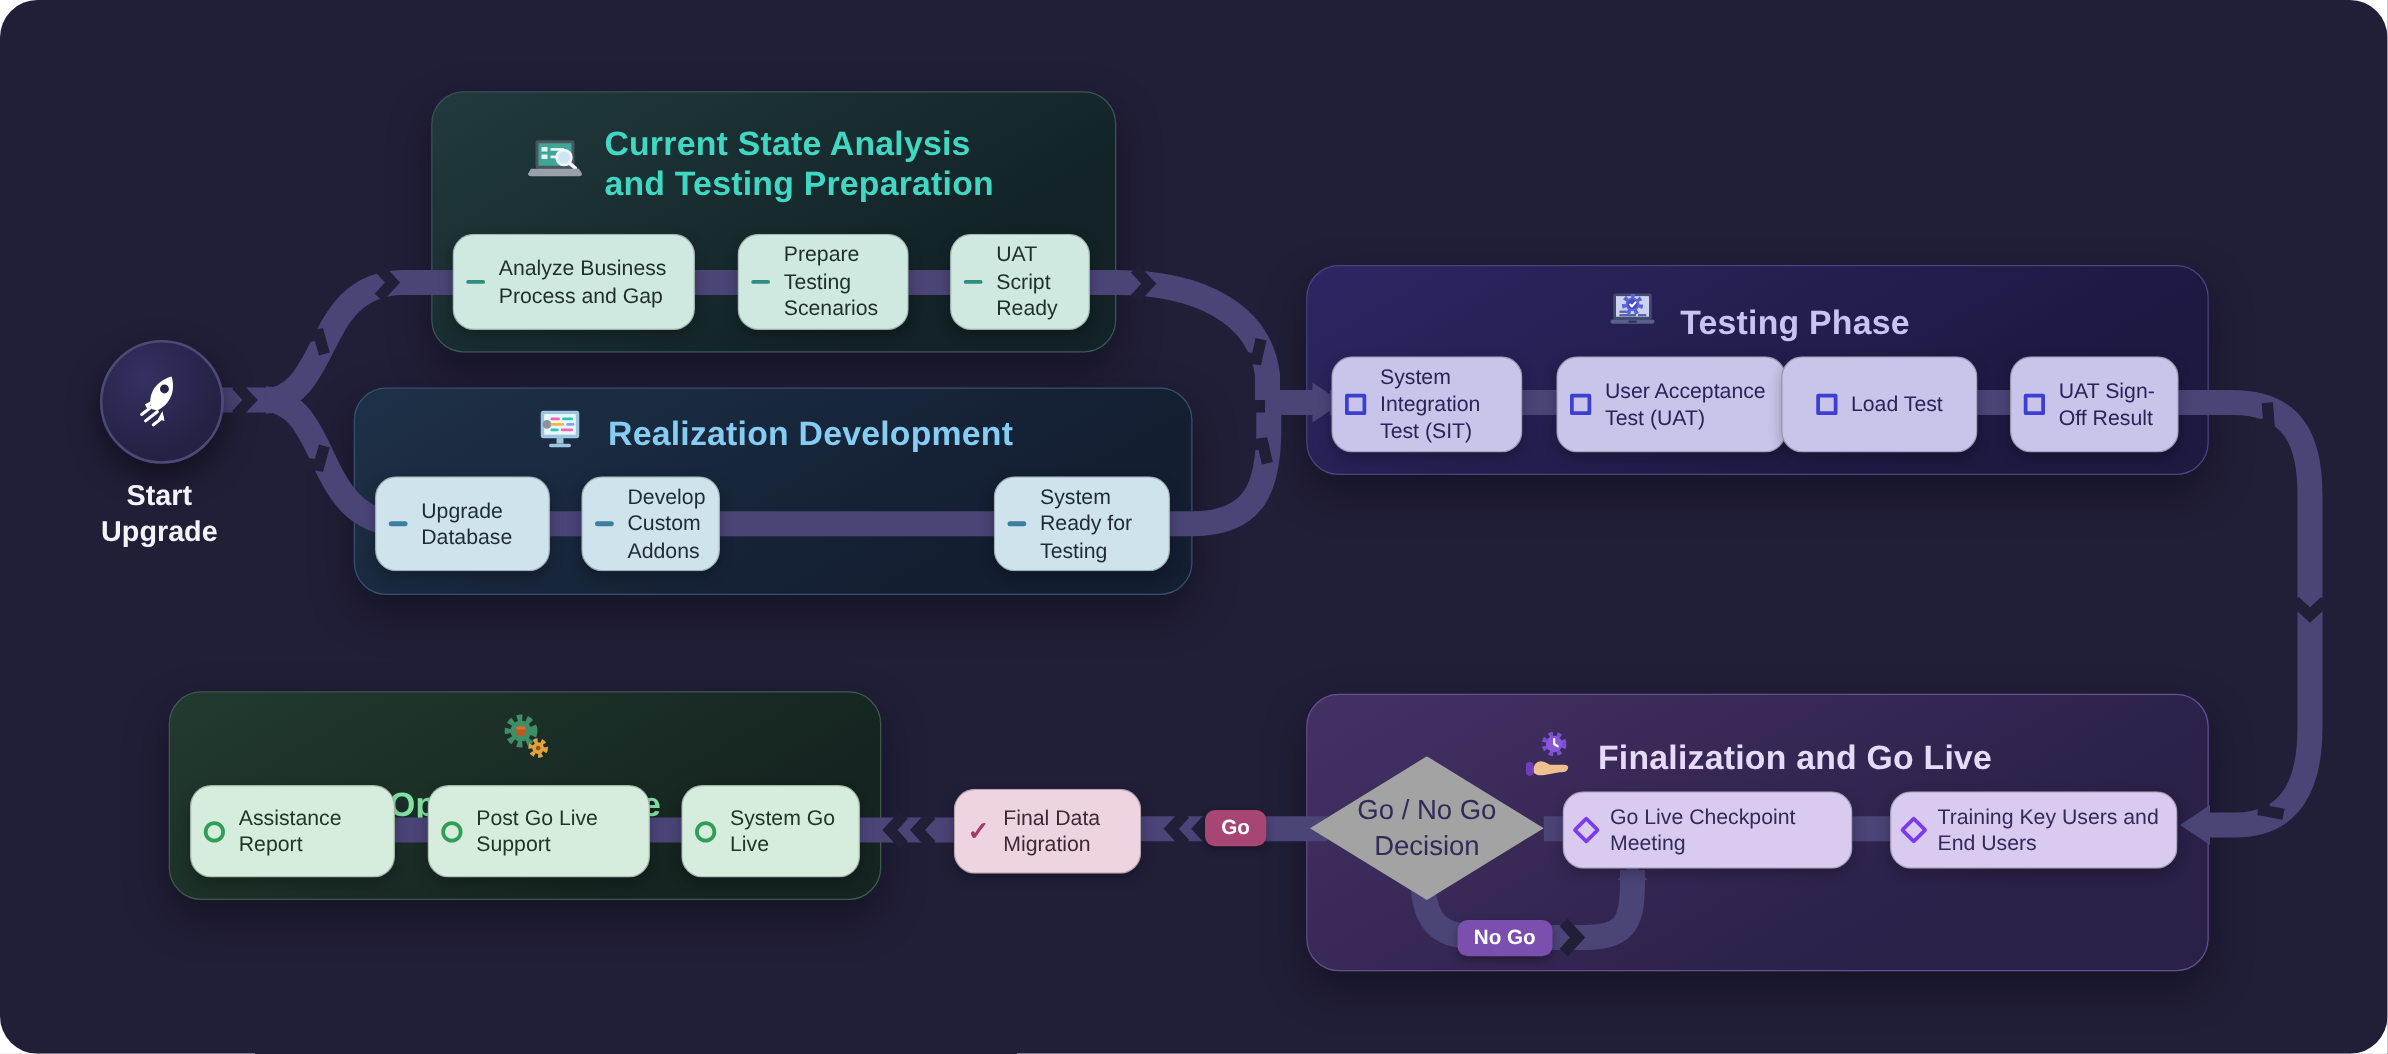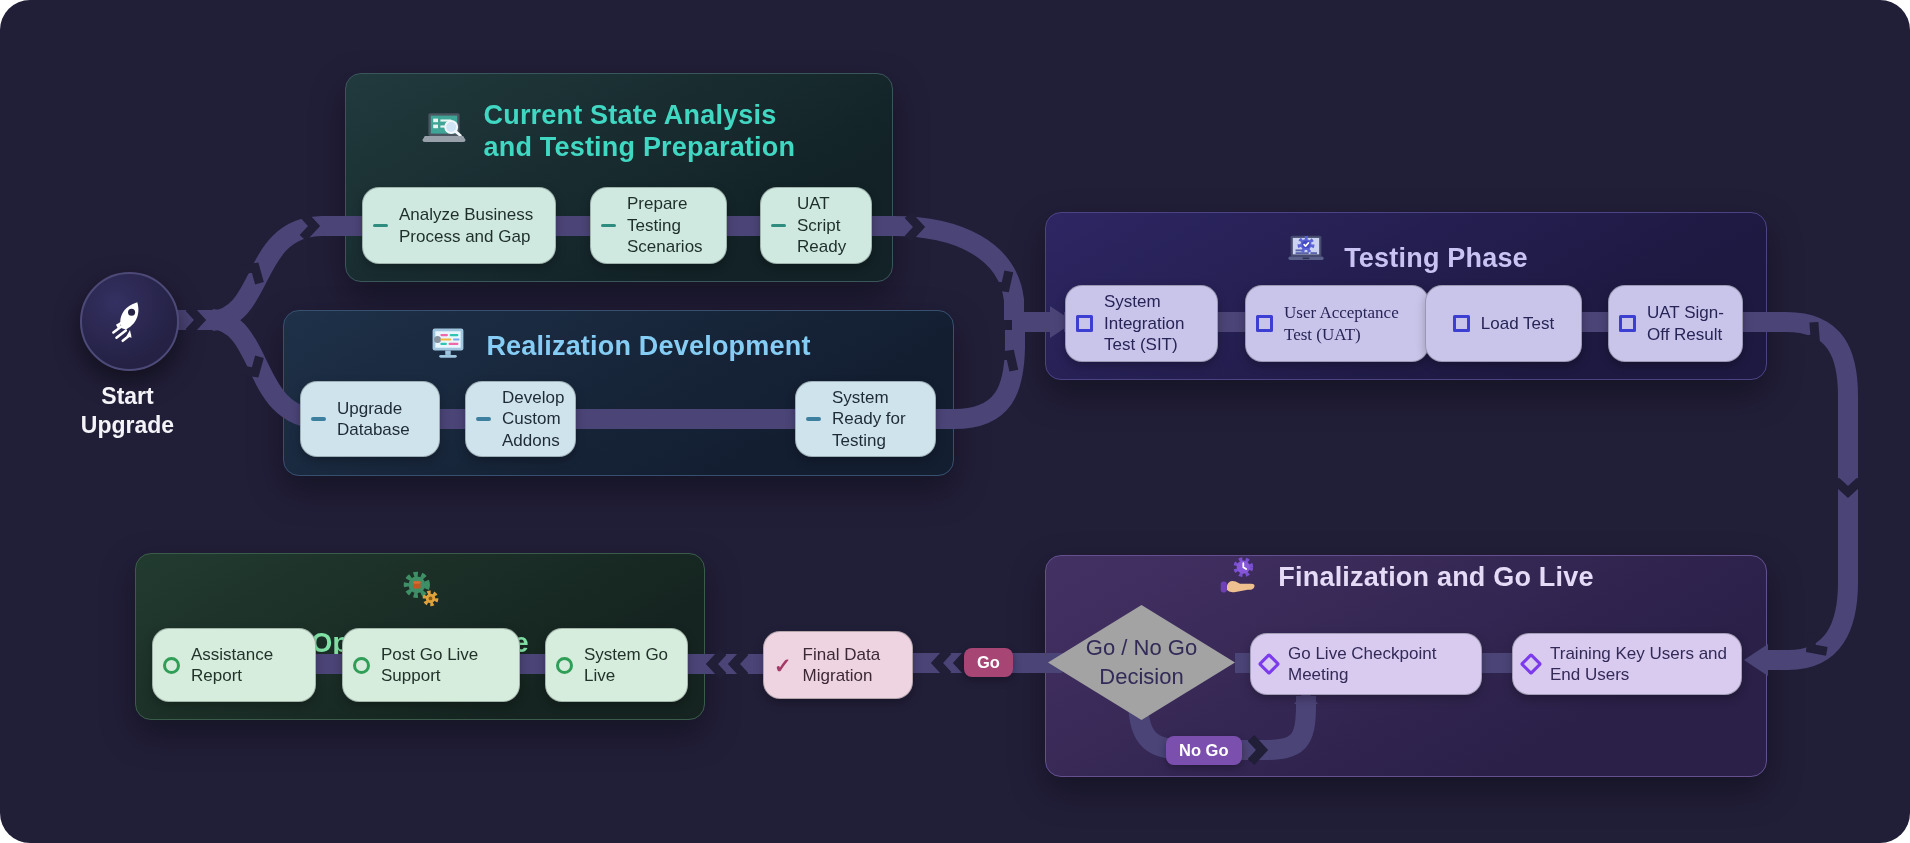--- a/index.html
+++ b/index.html
@@ -1,21 +1,21 @@
 <!DOCTYPE html>
 <html><head>
 <meta charset="utf-8">
 <style>
   html,body{margin:0;padding:0;background:#ffffff;}
   #canvas{
     position:relative;width:1910px;height:843px;background:#211e38;
     border-radius:30px;overflow:hidden;
     font-family:"Liberation Sans",sans-serif;
   }
-  .phase{position:absolute;border-radius:16px;box-shadow:0 14px 34px rgba(0,0,0,.35);}
+  .phase{position:absolute;border-radius:26px;box-shadow:0 14px 34px rgba(0,0,0,.35);}
   .ph-current{background:linear-gradient(150deg,#213a3d 0%,#122226 75%);border:1.5px solid #3a565a;}
   .ph-realization{background:linear-gradient(150deg,#1e3148 0%,#131e31 75%);border:1.5px solid #375070;}
   .ph-testing{background:linear-gradient(150deg,#2d2663 0%,#1d1941 75%);border:1.5px solid #4b4384;}
   .ph-finalization{background:linear-gradient(150deg,#443164 0%,#2a2048 75%);border:1.5px solid #64508f;}
   .ph-operation{background:linear-gradient(150deg,#223b2f 0%,#152420 75%);border:1.5px solid #3b5c4a;}
   .title-row{position:absolute;left:0;right:0;display:flex;align-items:center;justify-content:center;gap:16px;}
   .title{font-weight:700;font-size:27px;line-height:1.18;letter-spacing:.2px;}
   .arrows{position:absolute;left:0;top:0;z-index:2;pointer-events:none;}
   .card{
     position:absolute;z-index:5;border-radius:17px;display:flex;align-items:center;justify-content:center;
@@ -113,21 +113,21 @@
           <path d="M18.3,9.1 l1.3,1.4 l2.6,-3" stroke="#ffffff" stroke-width="1.5" fill="none" stroke-linecap="round" stroke-linejoin="round"></path>
           <rect x="4" y="20" width="32" height="3" rx="1.5" fill="#5a608a"></rect>
           <rect x="17" y="20.8" width="6" height="1.5" fill="#2e3252"></rect>
         </svg>
       </span>
       <span class="title" style="color:#c8c3f2;margin-top:14px;">Testing Phase</span>
     </div>
   </div>
 
   <div class="phase ph-finalization" style="left:1045px;top:555px;width:720px;height:220px;">
-    <div class="title-row" style="top:0;">
+    <div class="title-row" style="top:28px;">
       <span class="hdr-icon">
         <svg width="44" height="40" viewBox="0 0 40 36">
           <circle cx="23" cy="10" r="7" fill="none" stroke="#7a4fd0" stroke-width="4" stroke-dasharray="3 2.8"></circle>
           <circle cx="23" cy="10" r="6" fill="#8657d8"></circle>
           <path d="M23,10 l0,-3.6 M23,10 l2.6,1.6" stroke="#ffffff" stroke-width="1.6" stroke-linecap="round" fill="none"></path>
           <path d="M8,27 Q10,21 16,23 L20,25 L30,25 Q34,25 33,28 Q32,31 27,30.5 L16,32.5 Q10,33.5 8,30.5 Z" fill="#efc08f"></path>
           <rect x="2.5" y="23" width="5.5" height="10" rx="2.4" fill="#6d3fb8"></rect>
         </svg>
       </span>
       <span class="title" style="color:#e6dbf7;">Finalization and Go Live</span>
@@ -230,21 +230,21 @@
   </div>
   <div class="card c-blue" style="left:795px;top:381px;width:141px;height:76px;">
     <span class="b-dash blue"></span>
     <span class="txt">System Ready for Testing</span>
   </div>
 
   <div class="card c-indigo" style="left:1065px;top:285px;width:153px;height:77px;">
     <span class="b-square"></span>
     <span class="txt">System Integration Test (SIT)</span>
   </div>
-  <div class="card c-indigo" style="left:1245px;top:285px;width:184px;height:77px;font-family:Liberation Serif, serif;">
+  <div class="card c-indigo" style="left:1245px;top:285px;width:184px;height:77px;">
     <span class="b-square"></span>
     <span class="txt">User Acceptance Test (UAT)</span>
   </div>
   <div class="card c-indigo" style="left:1425px;top:285px;width:157px;height:77px;">
     <span class="b-square"></span>
     <span class="txt">Load Test</span>
   </div>
   <div class="card c-indigo" style="left:1608px;top:285px;width:135px;height:77px;">
     <span class="b-square"></span>
     <span class="txt">UAT Sign-Off Result</span>

